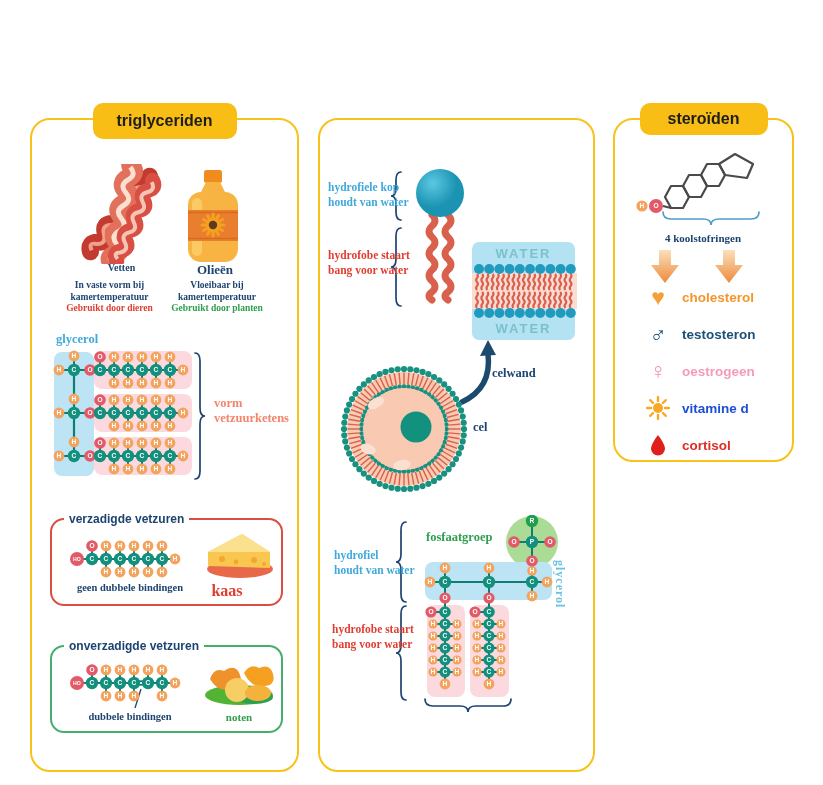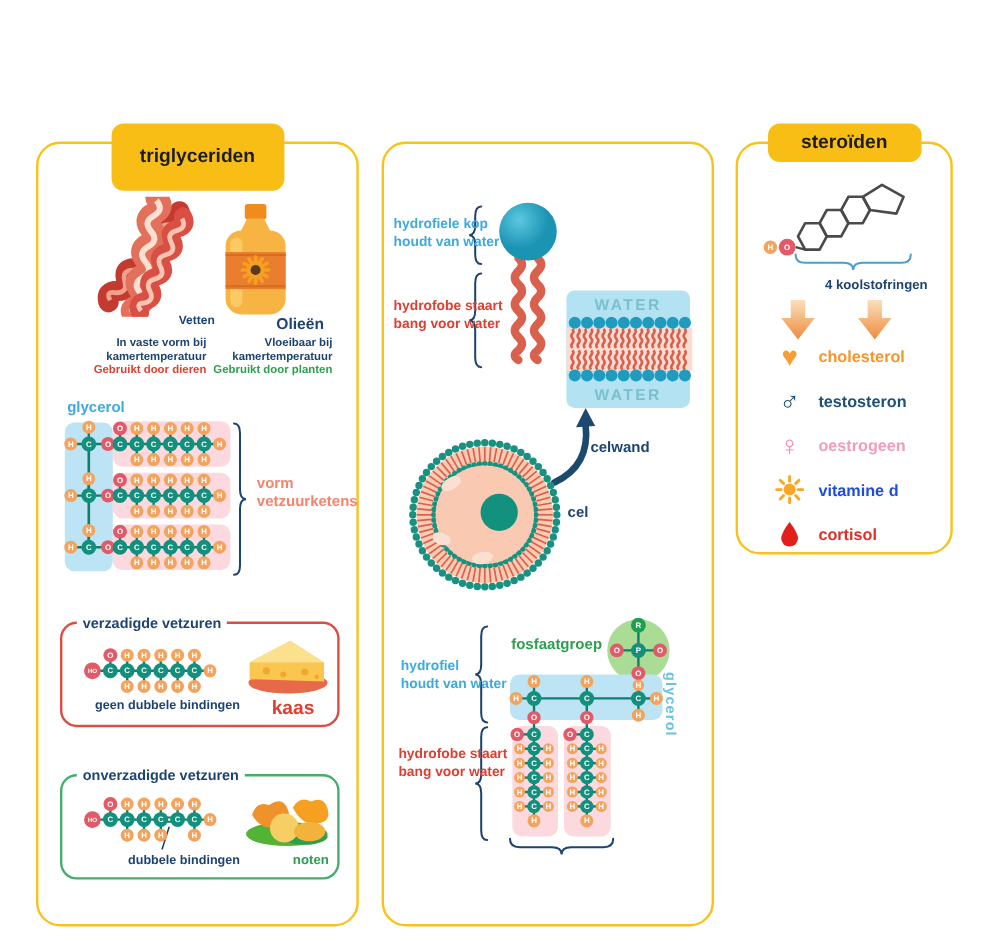--- a/index.html
+++ b/index.html
@@ -3,26 +3,26 @@
 <meta charset="utf-8">
 <style>
   html,body{margin:0;padding:0;background:#fff;}
   .stage{position:relative;width:823px;height:785px;background:#fff;overflow:hidden;
          font-family:"Liberation Sans",sans-serif;}
   .panel{position:absolute;border:2px solid #F8C21A;border-radius:20px;background:#fff;}
   #panel-tri{left:30px;top:118px;width:265px;height:650px;}
   #panel-fos{left:318px;top:118px;width:273px;height:650px;}
   #panel-ste{left:613px;top:118px;width:177px;height:340px;}
   .pill{position:absolute;top:-17px;left:50%;transform:translateX(-50%);
-        background:#F8BE15;border-radius:10px;padding:12px 24px;height:32px;line-height:32px;
+        background:#F8BE15;border-radius:10px;padding:2px 24px;height:32px;line-height:32px;
         font-size:16px;font-weight:bold;color:#1d1d1d;white-space:nowrap;}
-  .lbl{position:absolute;font-weight:bold;}
+  .lbl{position:absolute;font-weight:bold;font-family:Liberation Serif, serif;}
   .navy{color:#1D4370;} .sky{color:#3FA9DC;} .redt{color:#E03E30;} .greent{color:#2E9E4F;}
   .coral{color:#F4846B;}
-  .ctr{text-align:right;}
+  .ctr{text-align:center;}
   .subtxt{font-size:9.5px;line-height:11.5px;font-weight:bold;}
   .foodbox{position:absolute;left:18px;width:229px;height:84px;border-radius:14px;background:#fff;}
   .foodbox .boxtitle{position:absolute;top:-8px;left:12px;background:#fff;padding:0 5px;
         font-size:12px;font-weight:bold;color:#1D4370;white-space:nowrap;}
   #box-sat{top:398px;border:2px solid #D94F43;}
   #box-unsat{top:525px;border:2px solid #46AE6C;}
   .absvg{position:absolute;}
   .st-item{position:absolute;left:30px;display:flex;align-items:center;gap:11px;height:28px;}
   .st-icon{width:26px;height:26px;display:flex;align-items:center;justify-content:center;
         font-weight:bold;font-size:23px;line-height:26px;}

